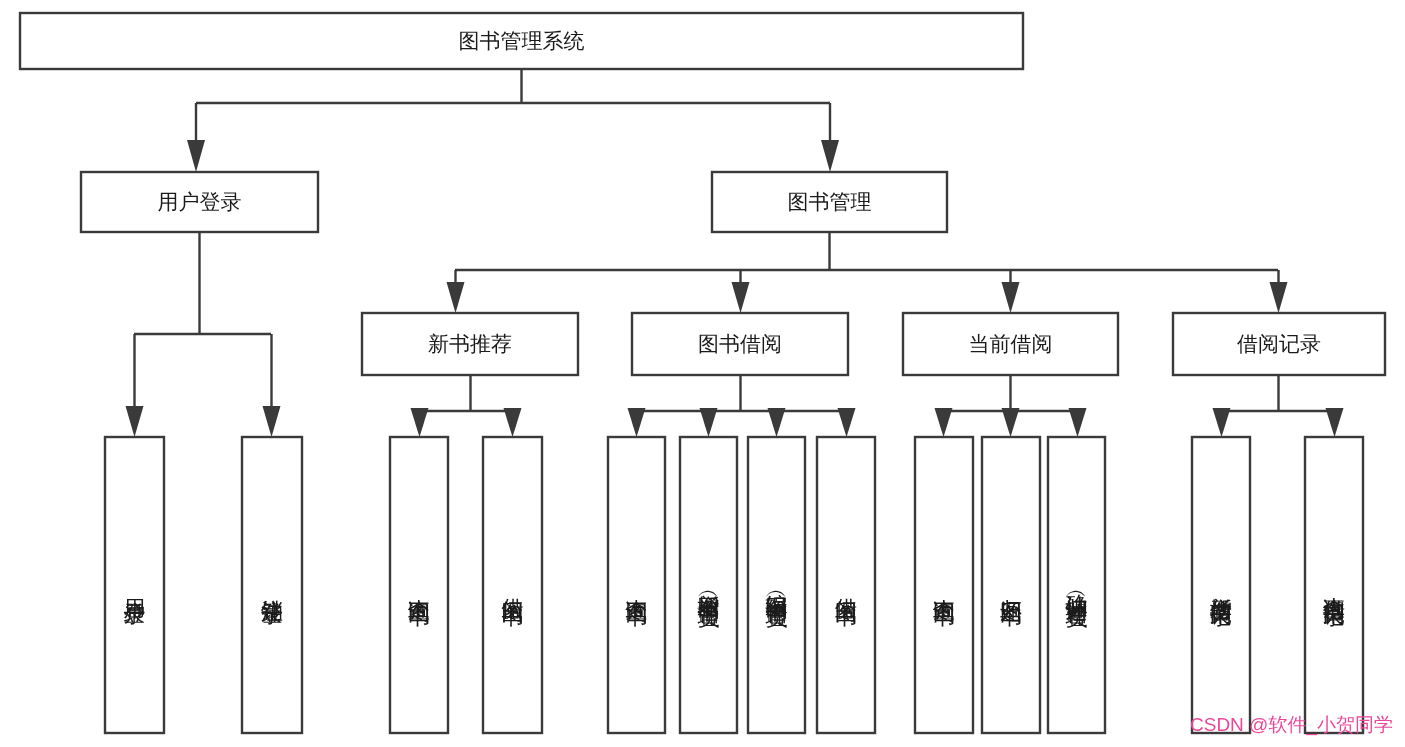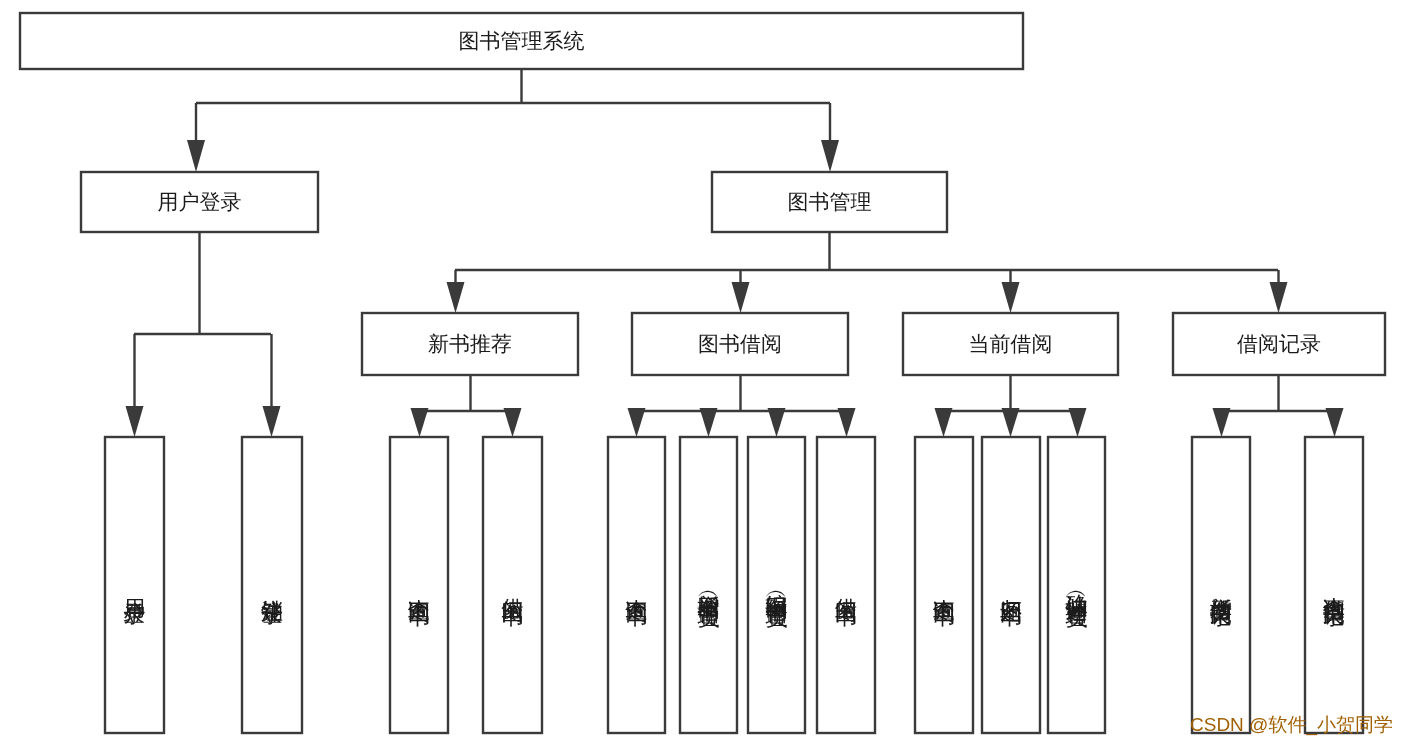--- a/index.html
+++ b/index.html
@@ -61,21 +61,21 @@
     display: flex;
     align-items: center;
     justify-content: center;
     white-space: nowrap;
     pointer-events: none;
   }
   .watermark {
     position: absolute;
     font-family: "Liberation Sans", "DejaVu Sans", sans-serif;
     font-size: 19px;
-    color: #a16207;
+    color: #ec4899;
     white-space: nowrap;
   }
 </style>
 </head>
 <body>
 
 <div id="diagram-root">
 
   <svg class="diagram-svg" viewBox="0 0 1405 747">
     <defs></defs>

